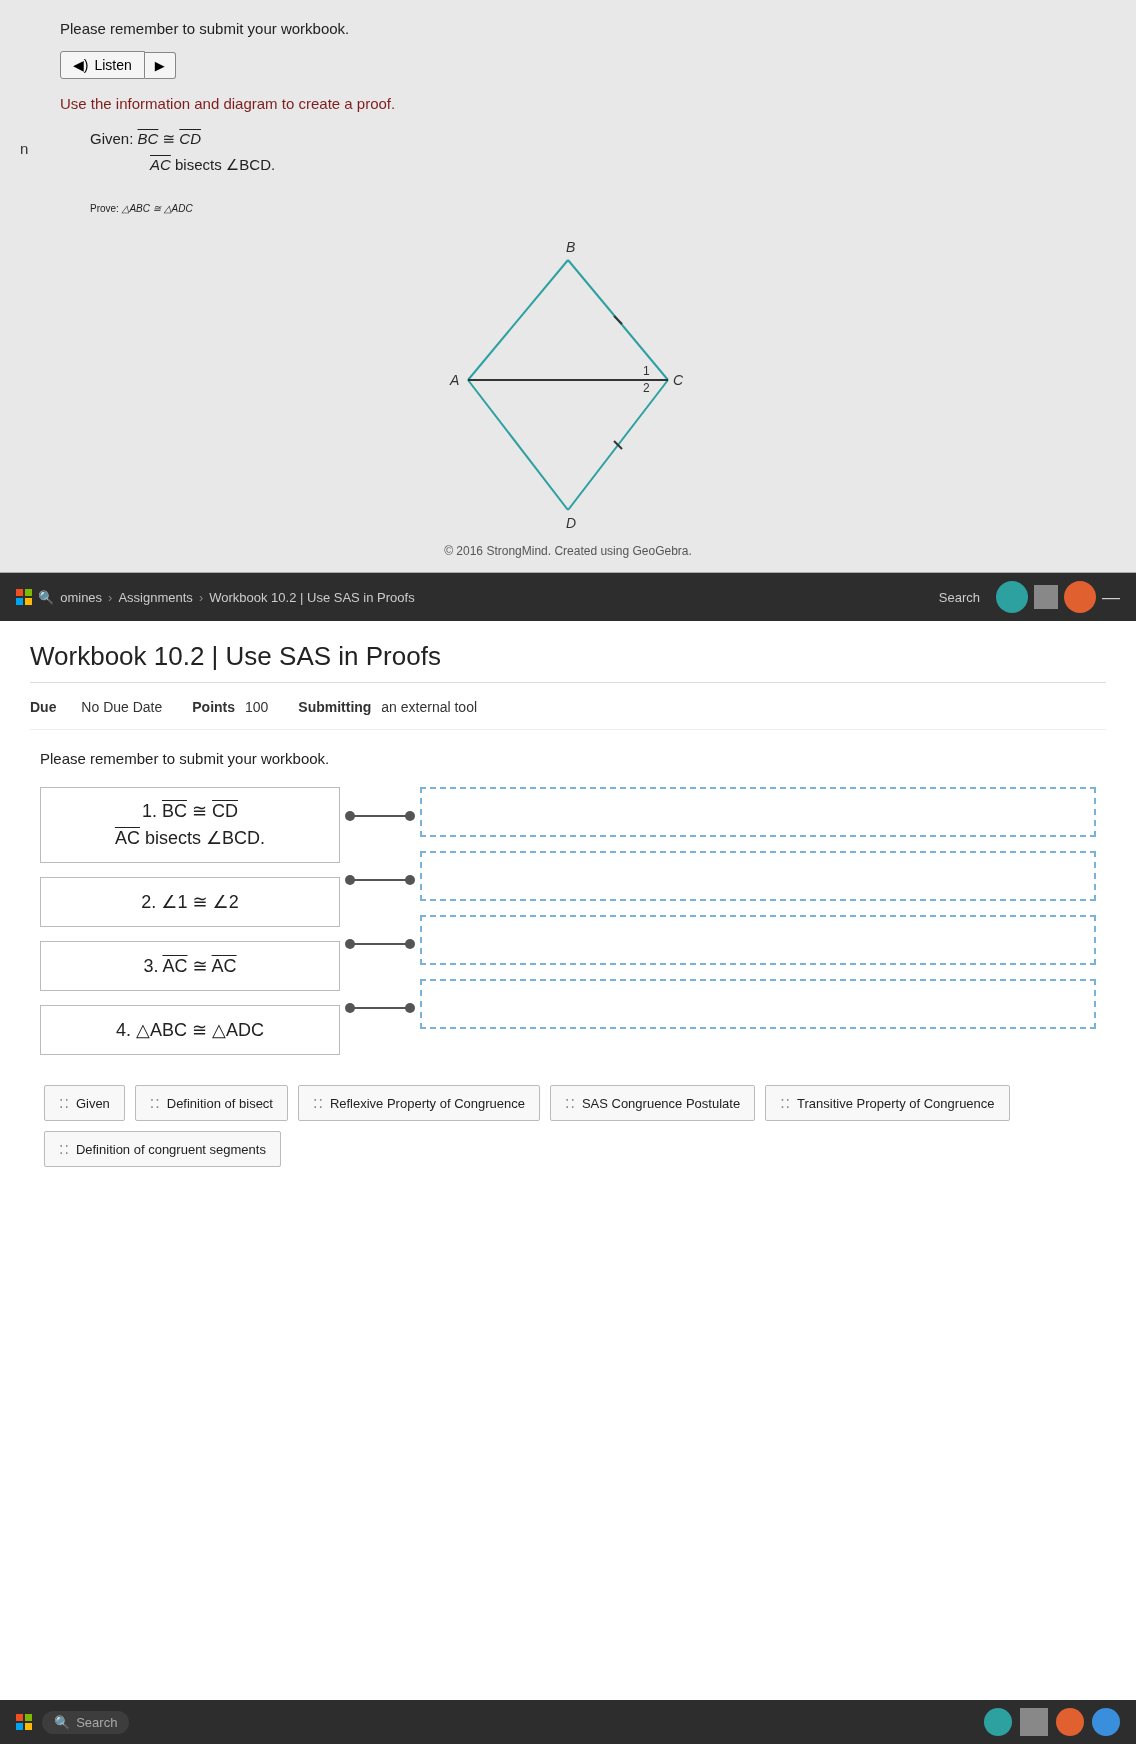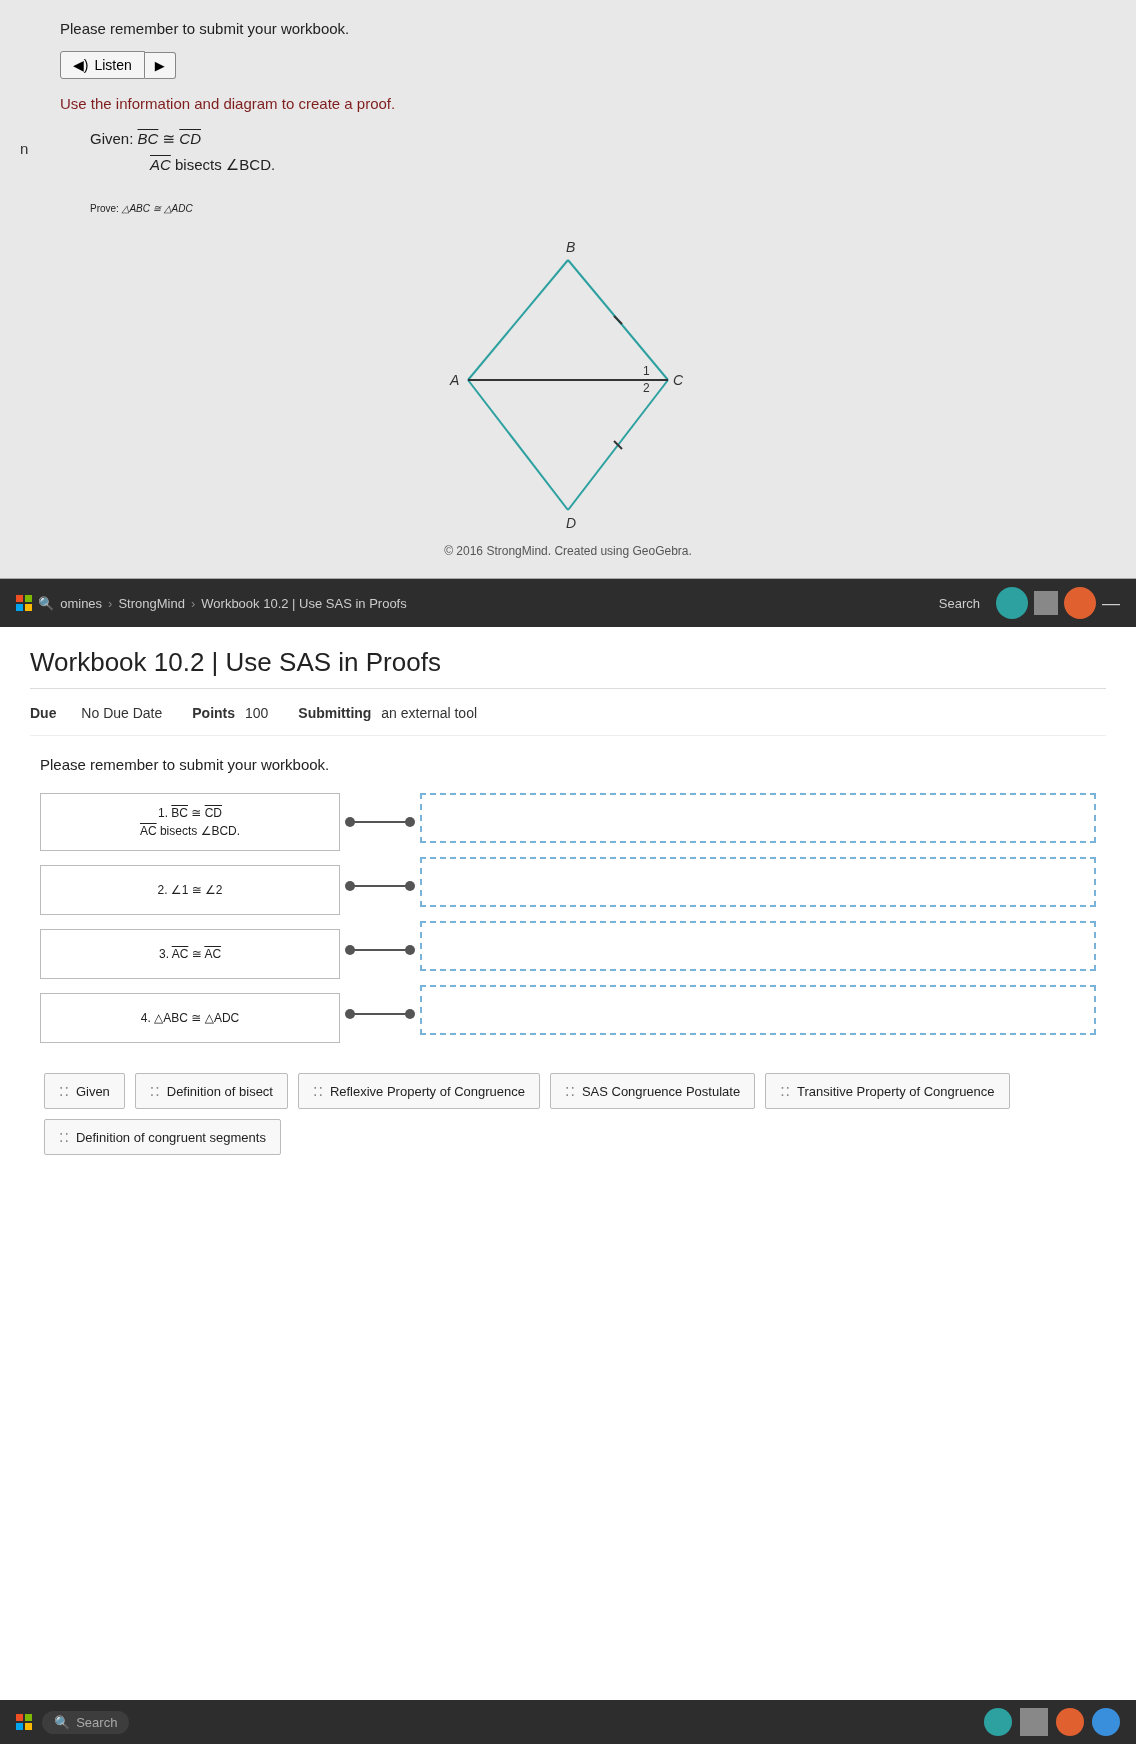--- a/index.html
+++ b/index.html
@@ -89,21 +89,21 @@
     .diagram-container {
       display: flex;
       justify-content: center;
       margin-bottom: 4px;
     }
 
     .copyright-text {
       text-align: center;
       font-size: 12px;
       color: #555;
-      margin-bottom: 10px;
+      margin-bottom: 4px;
     }
 
     
     .breadcrumb-bar {
       background: #2d2d2d;
       color: #ccc;
       padding: 8px 16px;
       font-size: 13px;
       display: flex;
       align-items: center;
@@ -196,21 +196,21 @@
       display: flex;
       flex-direction: column;
       gap: 14px;
       width: 300px;
     }
 
     .statement-box {
       border: 1px solid #bbb;
       background: #fff;
       padding: 10px 14px;
-      font-size: 12px;
+      font-size: 18px;
       min-height: 50px;
       display: flex;
       align-items: center;
       justify-content: center;
       text-align: center;
       line-height: 1.5;
       cursor: pointer;
     }
 
     .connectors-col {
@@ -381,21 +381,21 @@
 <div class="breadcrumb-bar">
   <div class="win-grid">
     <div></div>
       <div></div>
       <div></div>
       <div></div>
   </div>
   <span style="font-size:13px;">🔍</span>
   <span style="cursor:pointer;">omines</span>
   <span class="sep">›</span>
-  <span style="cursor:pointer;">StrongMind</span>
+  <span style="cursor:pointer;">Assignments</span>
   <span class="sep">›</span>
   <span>Workbook 10.2 | Use SAS in Proofs</span>
   <div class="search-area">
     <span>Search</span>
   </div>
 
   <span class="avatar-circle teal" style="margin-left:10px;"></span>
   <span class="avatar-circle" style="background:#888; width:24px; height:24px; border-radius:0;"></span>
   <span class="avatar-circle orange"></span>
   <span style="font-size:18px; color:#ccc;">—</span>

